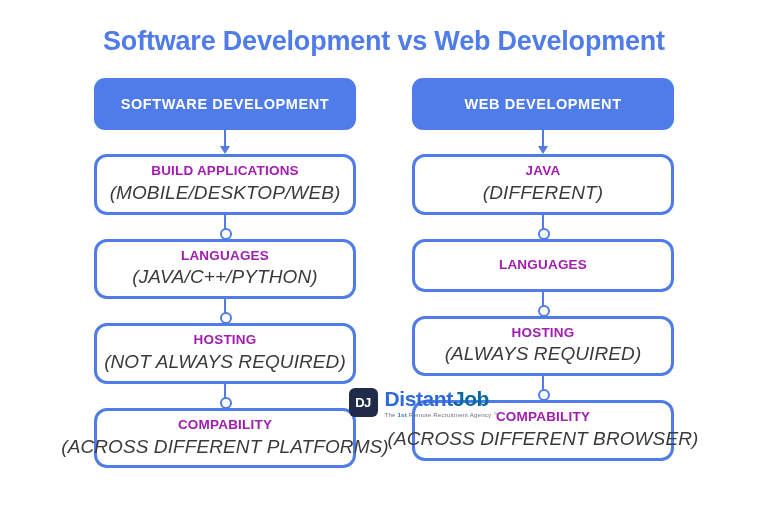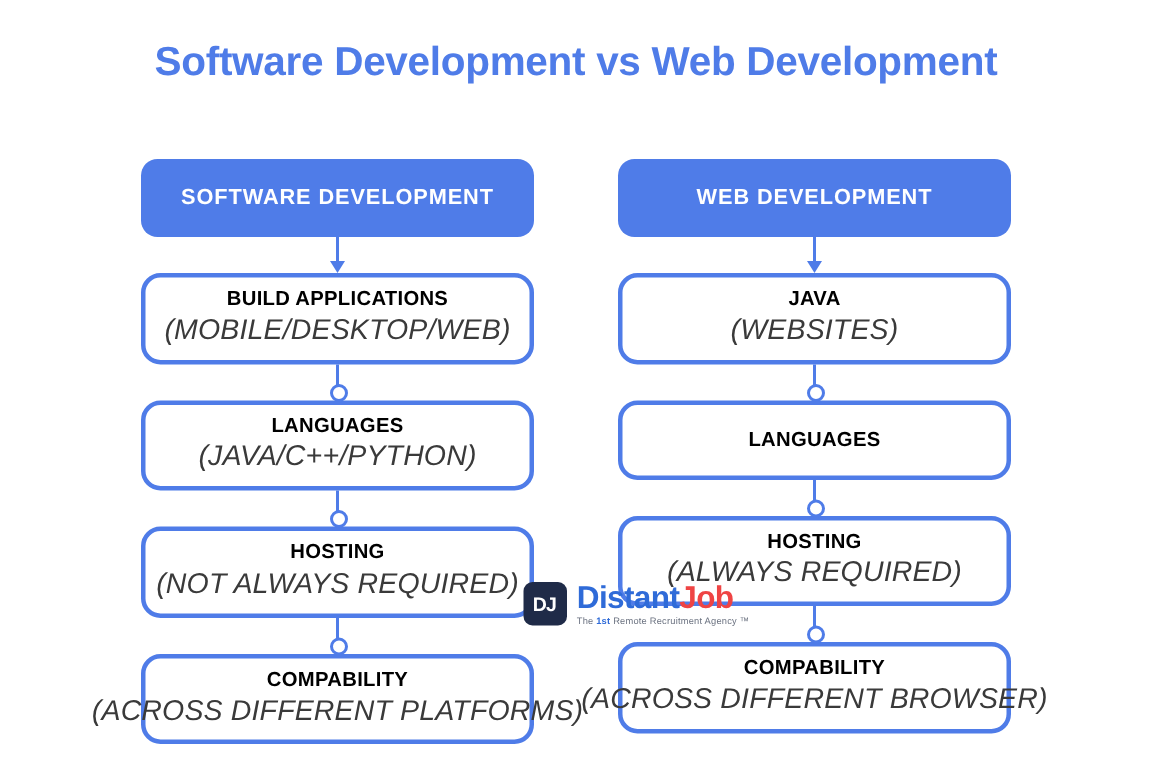--- a/index.html
+++ b/index.html
@@ -45,21 +45,20 @@
     display: flex;
     justify-content: center;
     gap: 56px;
   }
 
   .column {
     width: 262px;
     display: flex;
     flex-direction: column;
     align-items: center;
-    margin-top: 28px;
   }
 
   
   .col-header {
     width: 262px;
     height: 52px;
     background: #4f7ce8;
     border-radius: 11px;
     color: #ffffff;
     font-size: 14.5px;
@@ -129,21 +128,21 @@
     box-sizing: border-box;
     display: flex;
     flex-direction: column;
     align-items: center;
     justify-content: center;
     padding: 6px 6px;
   }
   .box-title {
     font-size: 13.5px;
     font-weight: bold;
-    color: #000000;
+    color: #a21caf;
     letter-spacing: 0.2px;
     line-height: 1.25;
     text-align: right;
     white-space: nowrap;
   }
   .box-sub {
     font-size: 19px;
     font-weight: normal;
     color: #3a3a3a;
     letter-spacing: 0.1px;
@@ -189,21 +188,21 @@
     justify-content: center;
     line-height: 1;
   }
   .logo-word {
     font-size: 21px;
     font-weight: bold;
     color: #2f6bd8;
     letter-spacing: -0.4px;
   }
   .logo-word .dark {
-    color: #ef4444;
+    color: #0369a1;
     margin-top: 44px;
   }
   .logo-tagline {
     font-size: 6.2px;
     color: #6b7280;
     letter-spacing: 0.15px;
     margin-top: 3px;
     white-space: nowrap;
   }
   .logo-tagline .hl {
@@ -270,21 +269,21 @@
 
       <div class="col-header">WEB DEVELOPMENT</div>
 
       <div class="connector arrow">
         <div class="stem"></div>
         <div class="head"></div>
       </div>
 
       <div class="box">
         <div class="box-title">JAVA</div>
-        <div class="box-sub">(WEBSITES)</div>
+        <div class="box-sub">(DIFFERENT)</div>
       </div>
 
       <div class="connector ring">
         <div class="stem"></div>
         <div class="ring-dot"></div>
       </div>
 
       <div class="box">
         <div class="box-title">LANGUAGES</div>
       </div>

